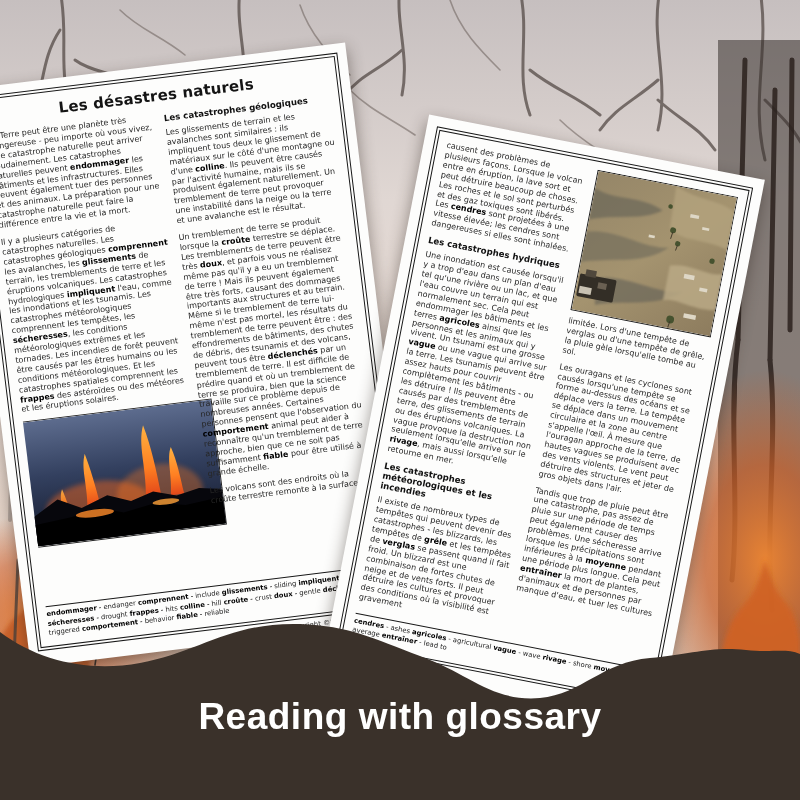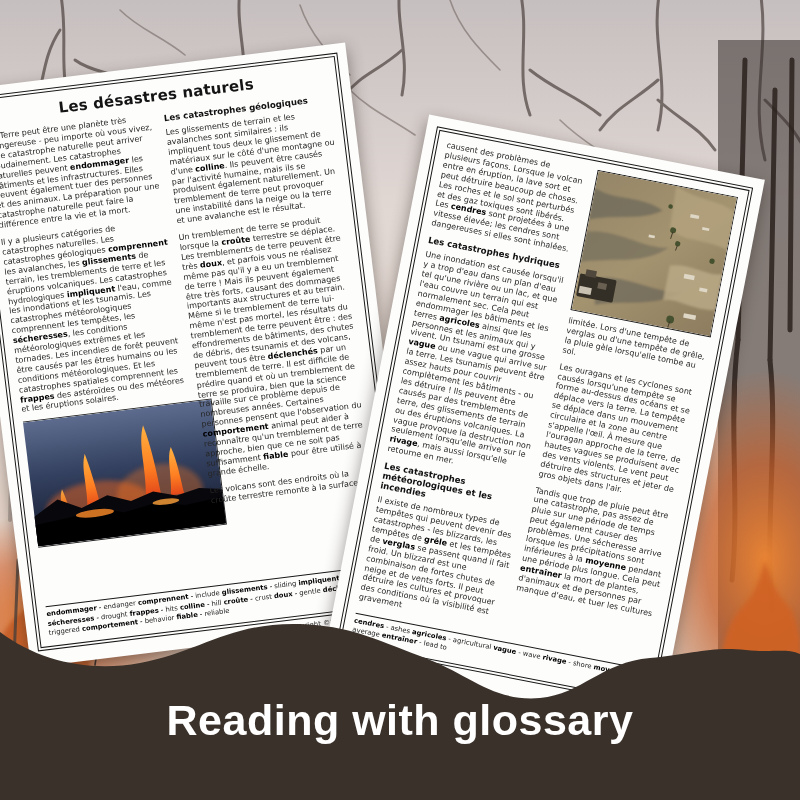--- a/index.html
+++ b/index.html
@@ -19,21 +19,21 @@
   .col h3{font-size:8.6px;margin:2px 0 5px 0;color:#111;}
   .glossary{border-top:1.3px solid #181818;margin-top:4px;padding-top:3px;font-size:6.8px;line-height:1.35;color:#222;}
   .glossary b,.col b{font-weight:bold;color:#000;}
   .copyright{font-size:7px;color:#333;text-align:right;padding:3px 2px 0 0;}
   .photo{width:100%;display:block;border:1px solid #222;box-sizing:border-box;}
   #volcano-wrap{width:116%;margin:4px 0 0 -2%;}
   
   #banner{position:absolute;left:0;top:610px;width:800px;height:190px;z-index:5;}
   #banner svg{position:absolute;inset:0;}
   #banner-label{position:absolute;left:0;right:0;top:86px;text-align:center;
-    color:#fff;font-size:43px;font-weight:bold;letter-spacing:.5px;
+    color:#fff;font-size:37px;font-weight:bold;letter-spacing:.5px;
     font-family:"Liberation Sans","DejaVu Sans",sans-serif;}
 </style>
 </head>
 <body>
 
 <div id="stage">
 
   <svg id="bg" viewBox="0 0 800 800" preserveAspectRatio="none">
     <defs>
       <linearGradient id="sky" x1="0" y1="0" x2="0" y2="1">

